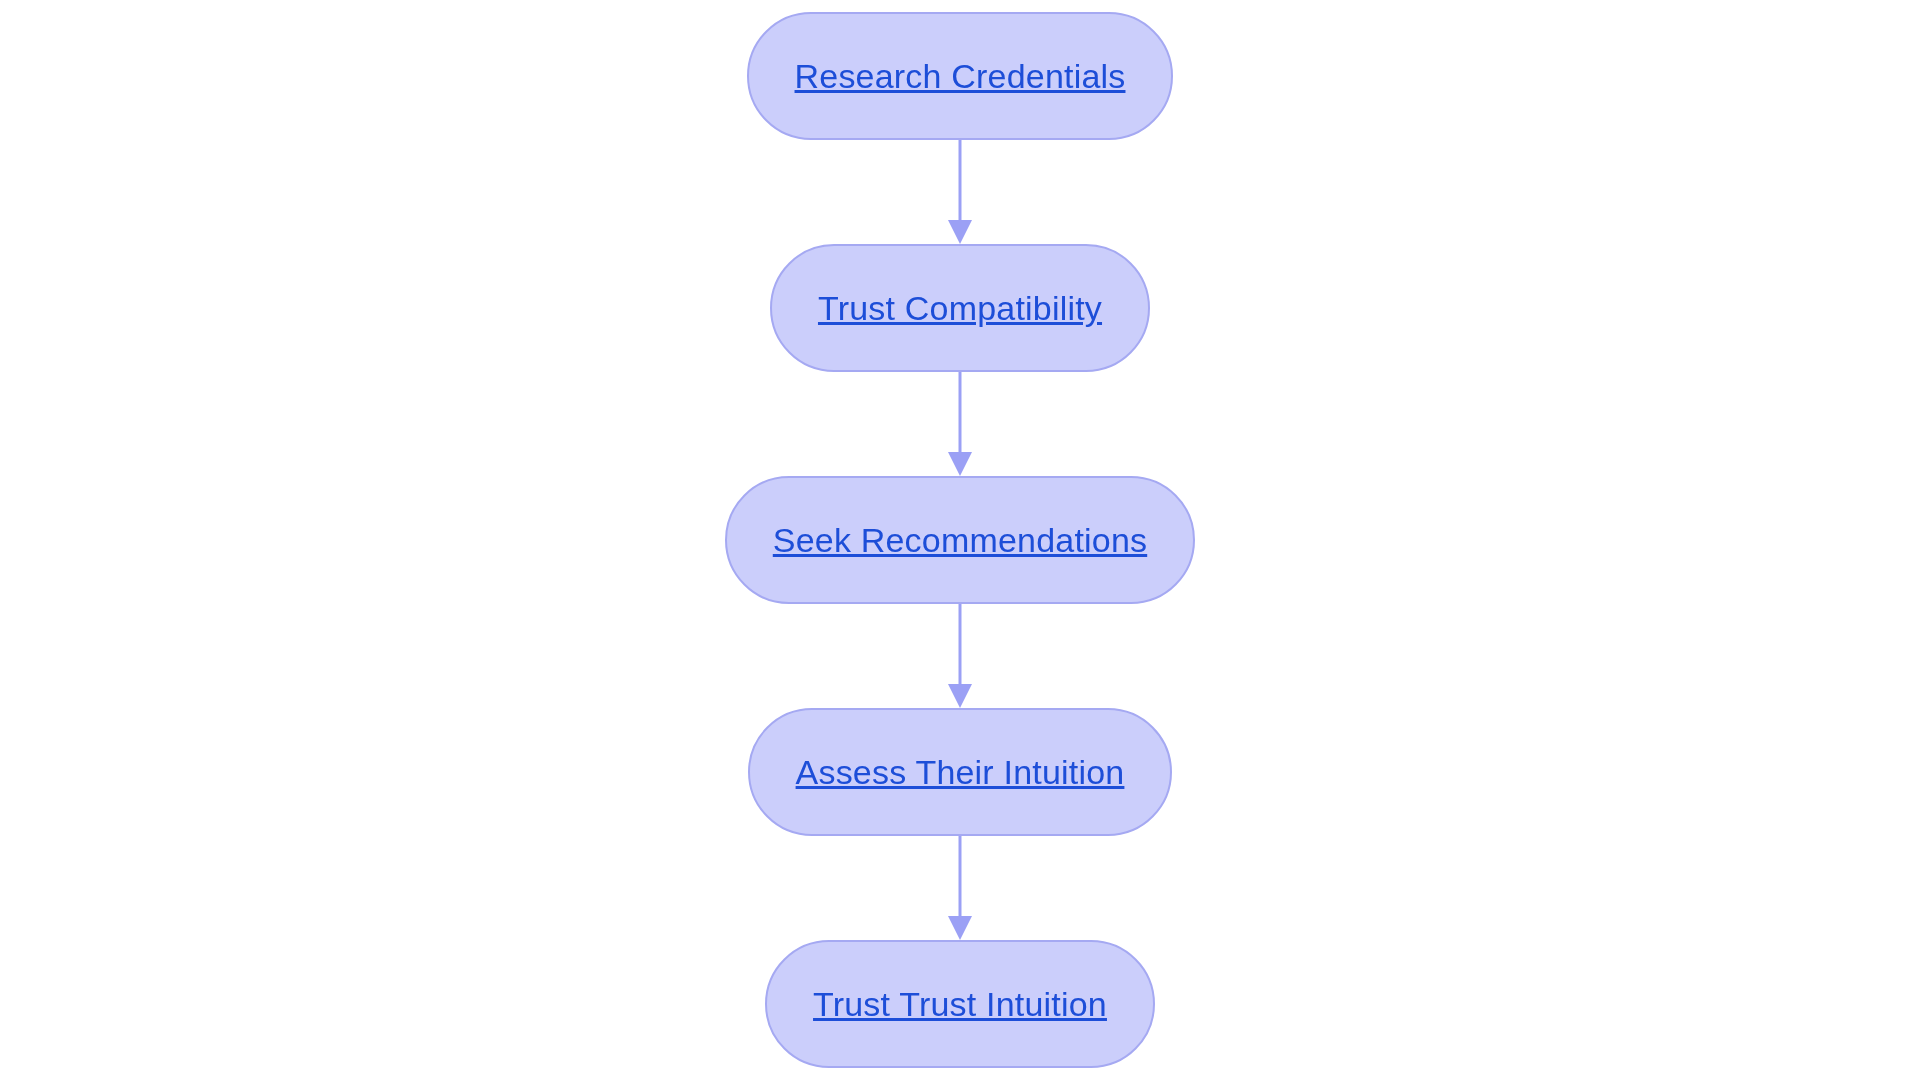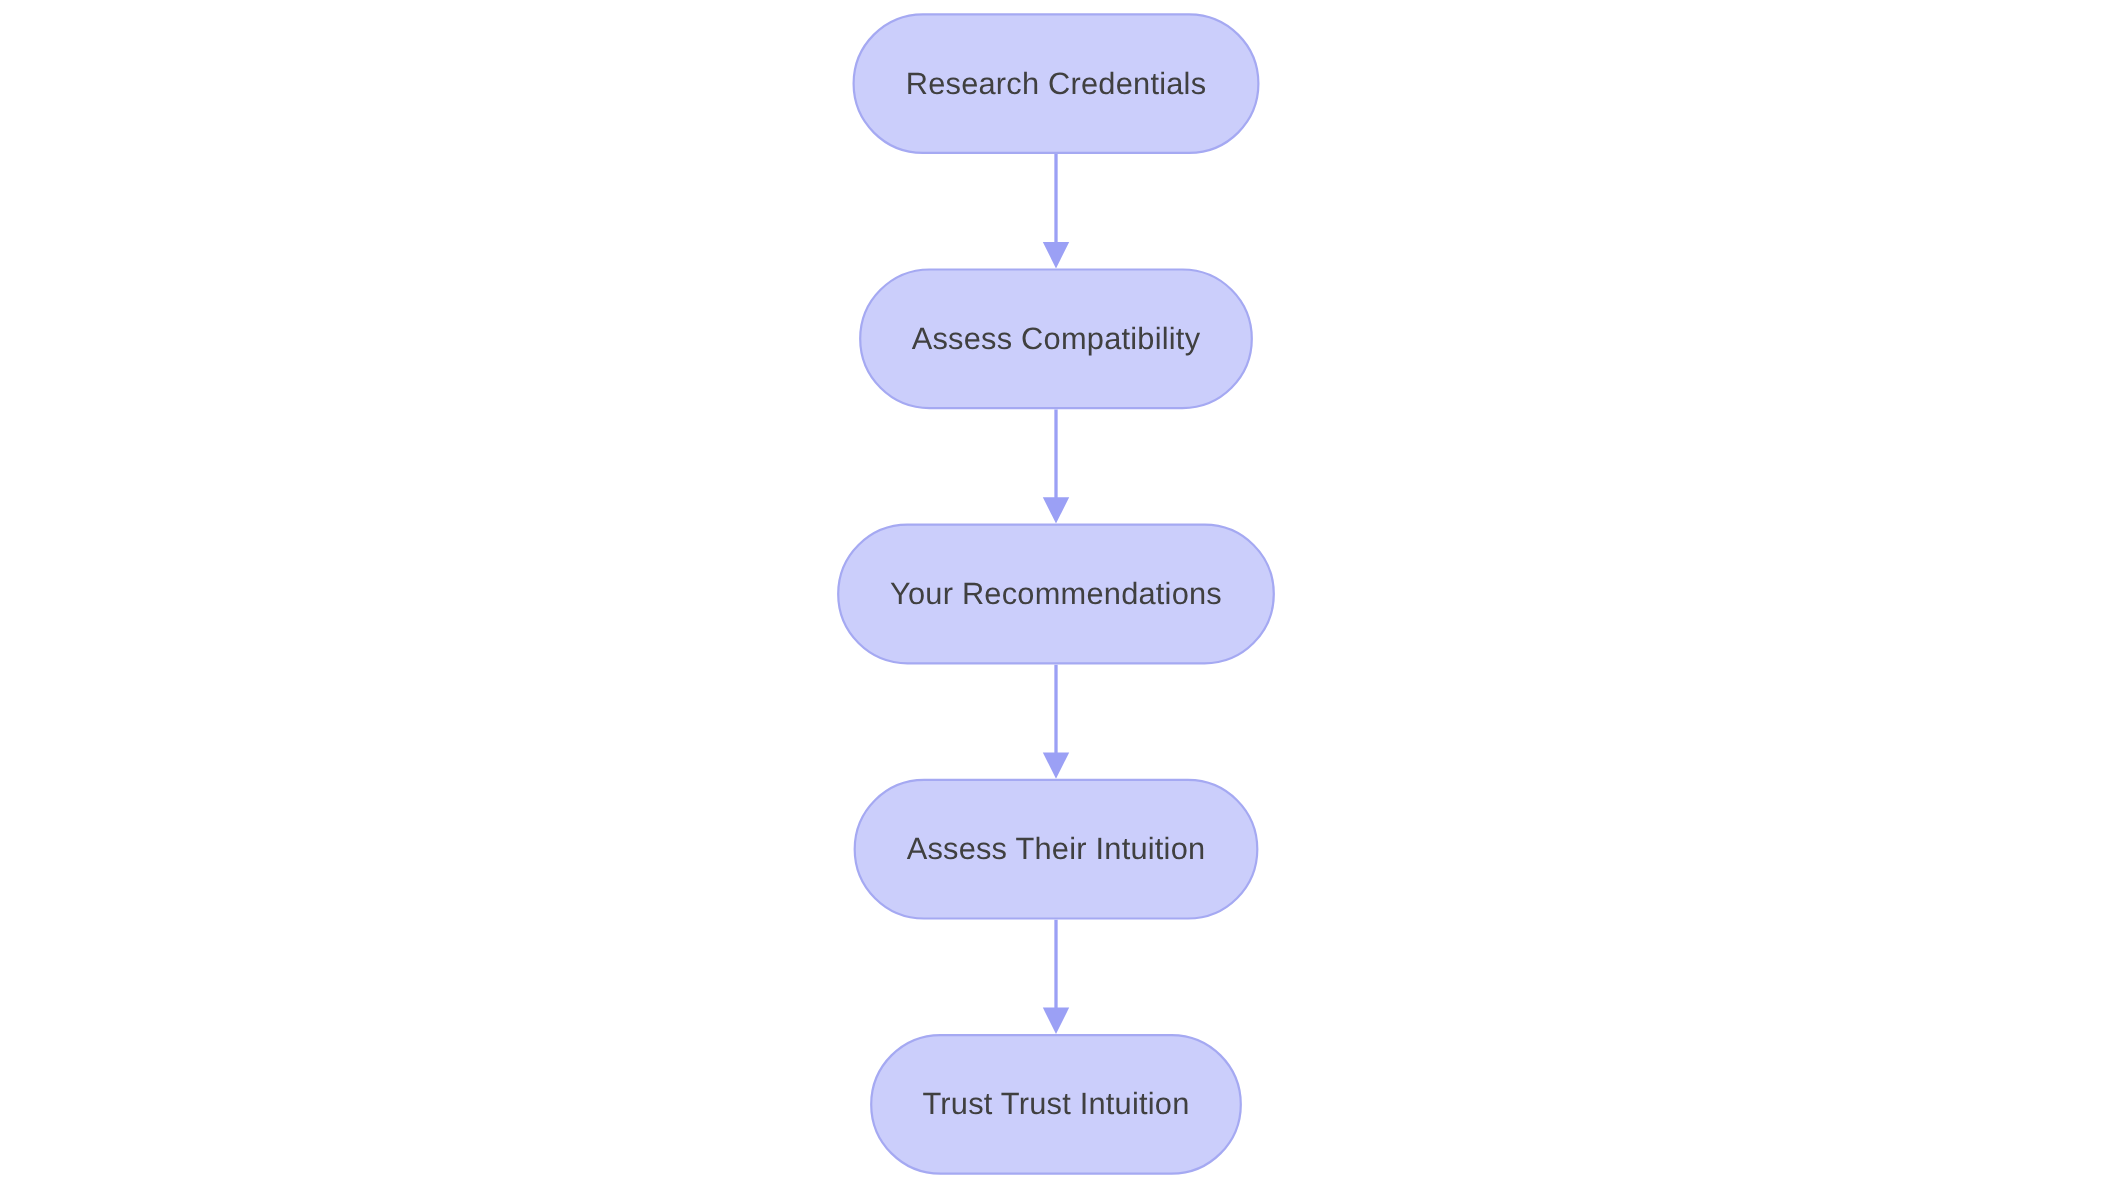--- a/index.html
+++ b/index.html
@@ -42,27 +42,28 @@
     background: #cbcefb;
     border: 2px solid #a5a9f2;
     display: flex;
     align-items: center;
     justify-content: center;
     padding: 0 46px;
     flex: 0 0 auto;
   }
 
   .node-label {
-    color: #404040;
-    font-size: 28px;
+    color: #1d4ed8;
+    font-size: 34px;
     font-family: "Liberation Sans", sans-serif;
     font-weight: 400;
     letter-spacing: 0.2px;
     white-space: nowrap;
     line-height: 1;
+    text-decoration: underline;
   }
 
   .connector {
     flex: 0 0 auto;
     width: 40px;
     height: 104px;
     display: block;
   }
 
   .conn-line {
@@ -84,30 +85,30 @@
     <div class="node">
       <span class="node-label">Research Credentials</span>
     </div>
 
     <svg class="connector" viewBox="0 0 40 104">
       <line class="conn-line" x1="20" y1="0" x2="20" y2="84"></line>
       <polygon class="conn-head" points="20,104 8,80 32,80"></polygon>
     </svg>
 
     <div class="node">
-      <span class="node-label">Assess Compatibility</span>
+      <span class="node-label">Trust Compatibility</span>
     </div>
 
     <svg class="connector" viewBox="0 0 40 104">
       <line class="conn-line" x1="20" y1="0" x2="20" y2="84"></line>
       <polygon class="conn-head" points="20,104 8,80 32,80"></polygon>
     </svg>
 
     <div class="node">
-      <span class="node-label">Your Recommendations</span>
+      <span class="node-label">Seek Recommendations</span>
     </div>
 
     <svg class="connector" viewBox="0 0 40 104">
       <line class="conn-line" x1="20" y1="0" x2="20" y2="84"></line>
       <polygon class="conn-head" points="20,104 8,80 32,80"></polygon>
     </svg>
 
     <div class="node">
       <span class="node-label">Assess Their Intuition</span>
     </div>

